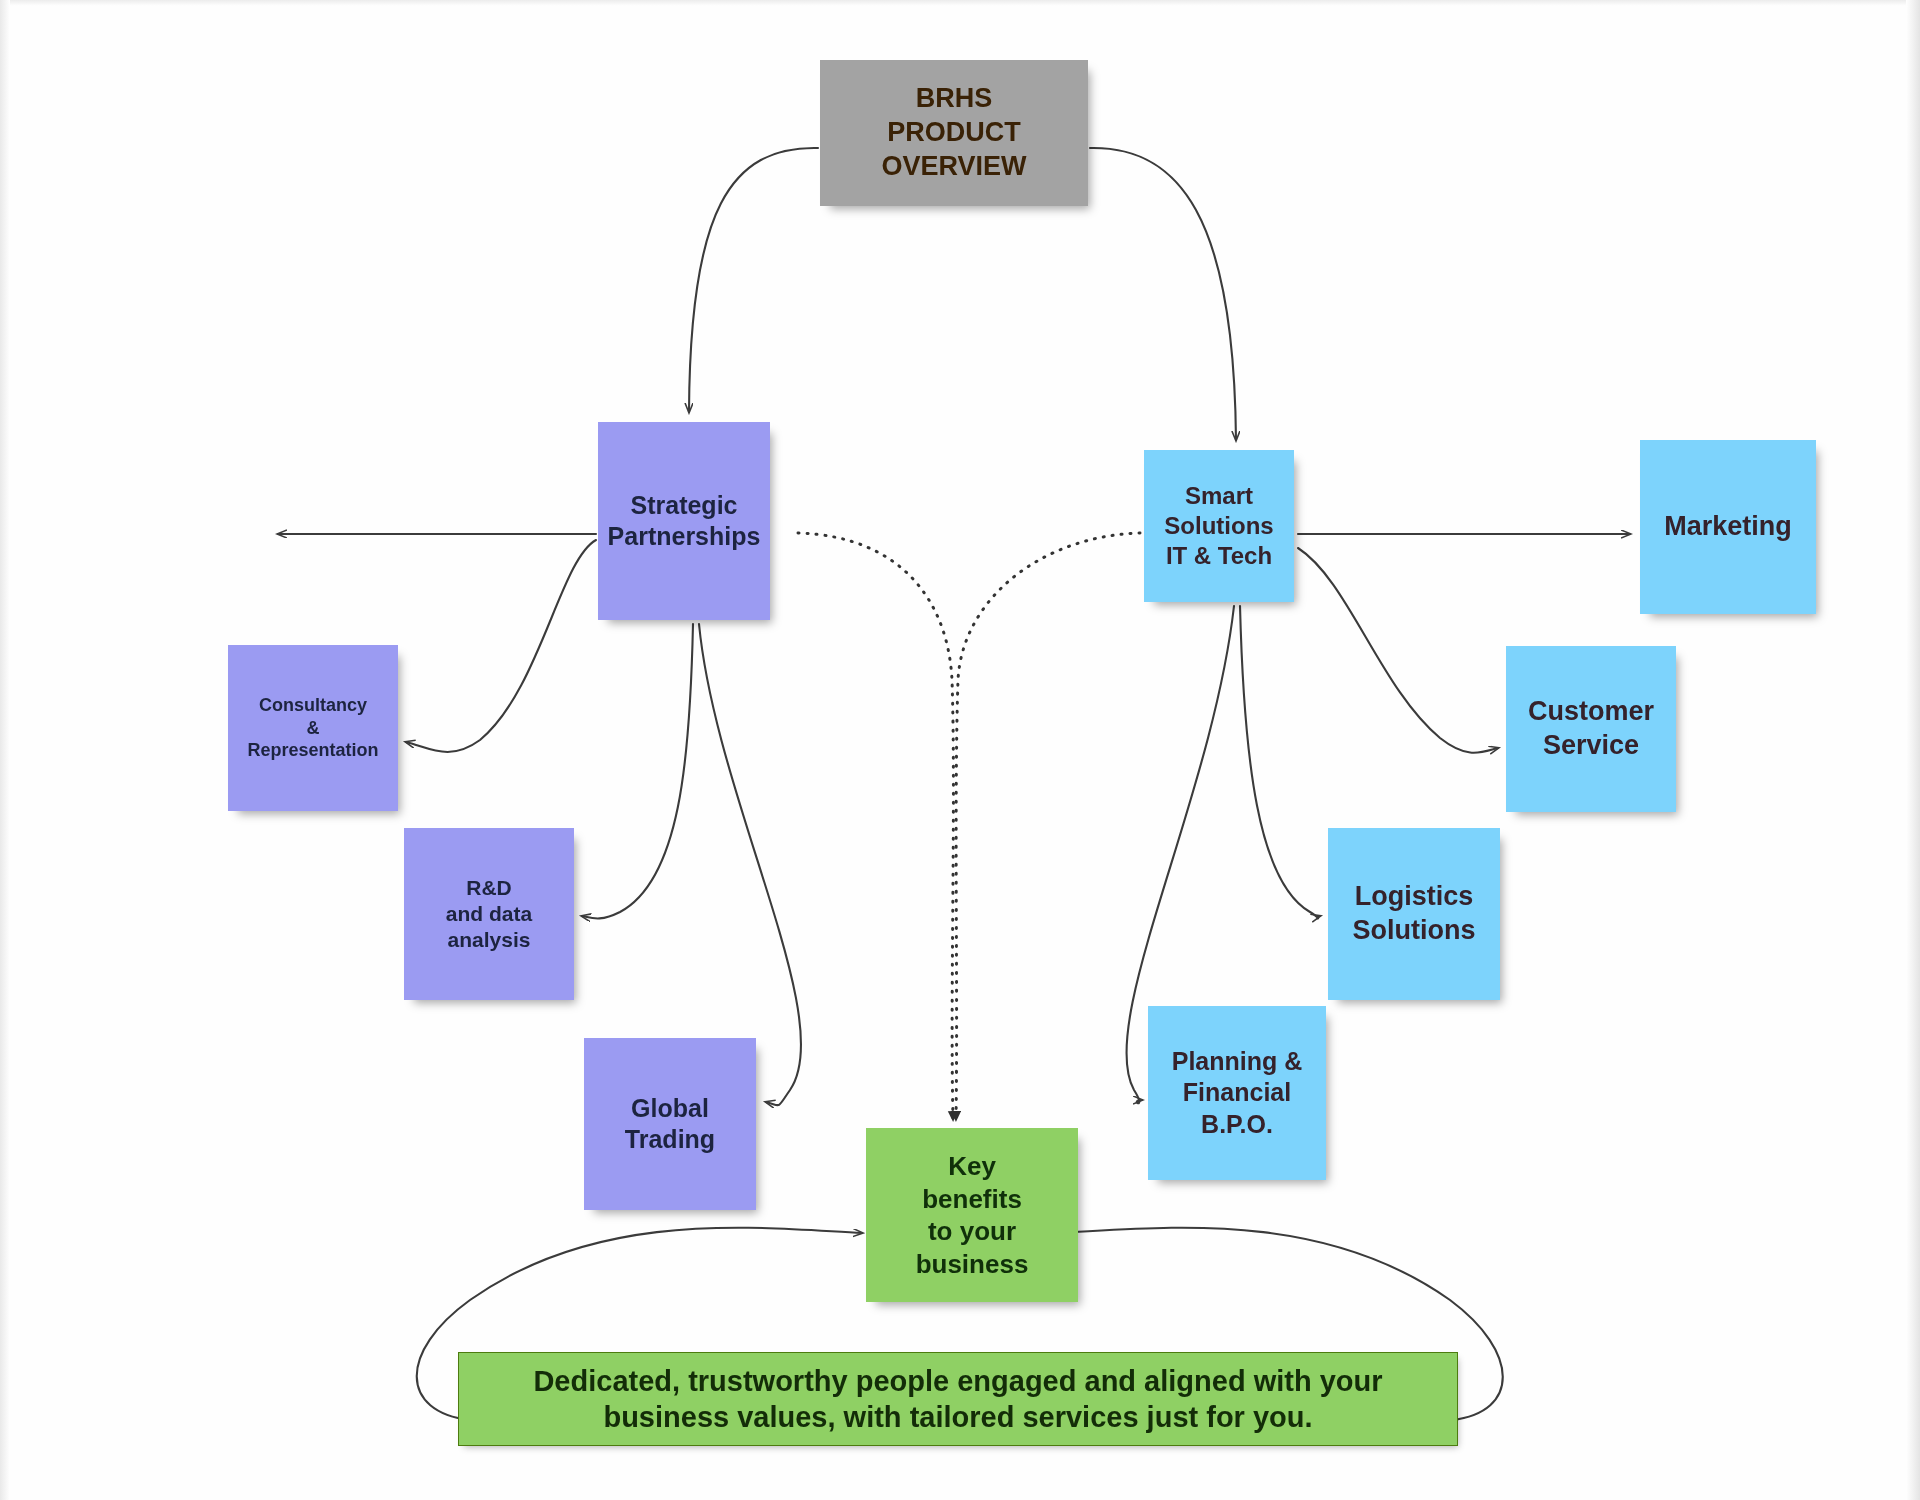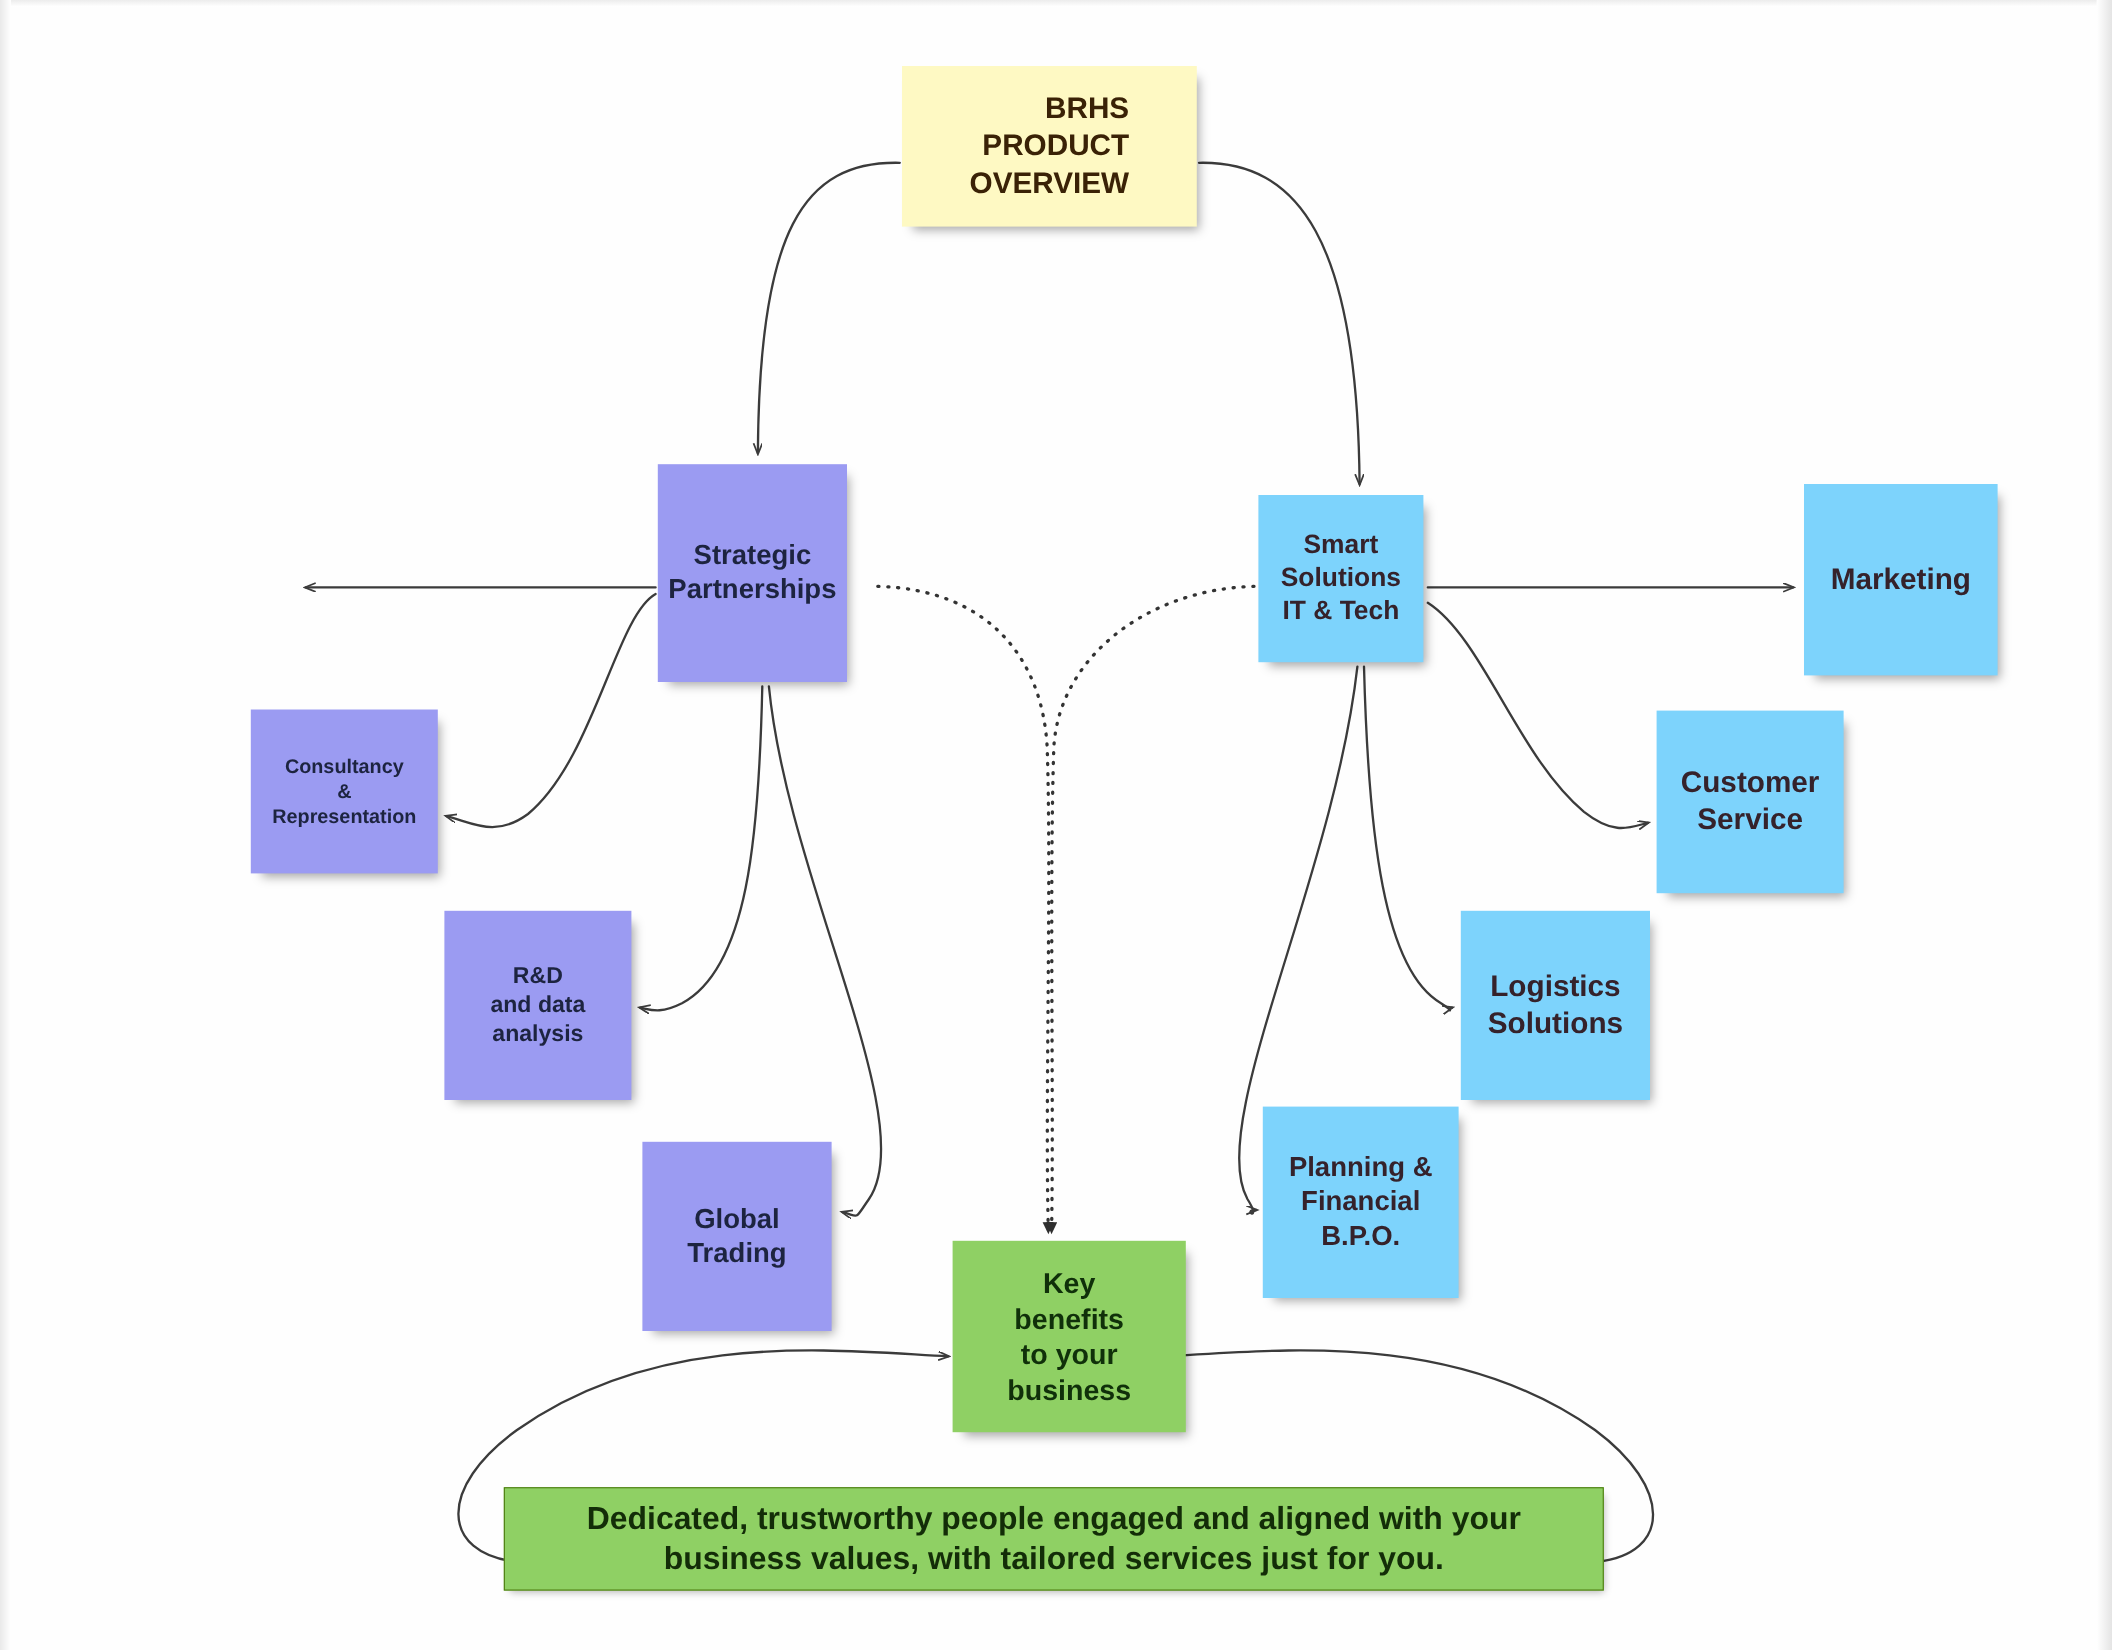--- a/index.html
+++ b/index.html
@@ -30,30 +30,30 @@
     box-sizing:border-box;
     display:flex;align-items:center;justify-content:center;
     text-align:center;
     color:#1f2430;
     font-weight:bold;
     line-height:1.25;
     box-shadow:6px 7px 9px -4px rgba(0,0,0,0.34);
   }
   .node span{display:block;white-space:pre-line;}
 
-  .n-orange{background:#fef9c3;color:#3a2206;text-align:right;}
+  .n-orange{background:#a3a3a3;color:#3a2206;}
   .n-blue  {background:#9B9BF2;color:#1d2440;}
   .n-pink  {background:#7dd3fc;color:#35222b;}
   .n-green {background:#8FD064;color:#10300a;}
 
   
   #node-overview{left:820px;top:60px;width:268px;height:146px;font-size:27px;}
   #node-procurement{left:95px;top:442px;width:172px;height:168px;font-size:18px;}
   #node-strategic{left:598px;top:422px;width:172px;height:198px;font-size:25px;}
-  #node-consultancy{left:228px;top:645px;width:170px;height:149px;font-size:18px;}
+  #node-consultancy{left:228px;top:645px;width:170px;height:166px;font-size:18px;}
   #node-rnd{left:404px;top:828px;width:170px;height:172px;font-size:21px;}
   #node-global{left:584px;top:1006px;width:172px;height:172px;font-size:25px;margin-top:32px;}
 
   #node-smart{left:1144px;top:450px;width:150px;height:152px;font-size:24px;}
   #node-marketing{left:1640px;top:440px;width:176px;height:174px;font-size:27px;}
   #node-customer{left:1506px;top:646px;width:170px;height:166px;font-size:27px;}
   #node-logistics{left:1328px;top:828px;width:172px;height:172px;font-size:27px;}
   #node-planning{left:1148px;top:1006px;width:178px;height:174px;font-size:25px;}
 
   #node-key{left:866px;top:1128px;width:212px;height:174px;font-size:26px;}

